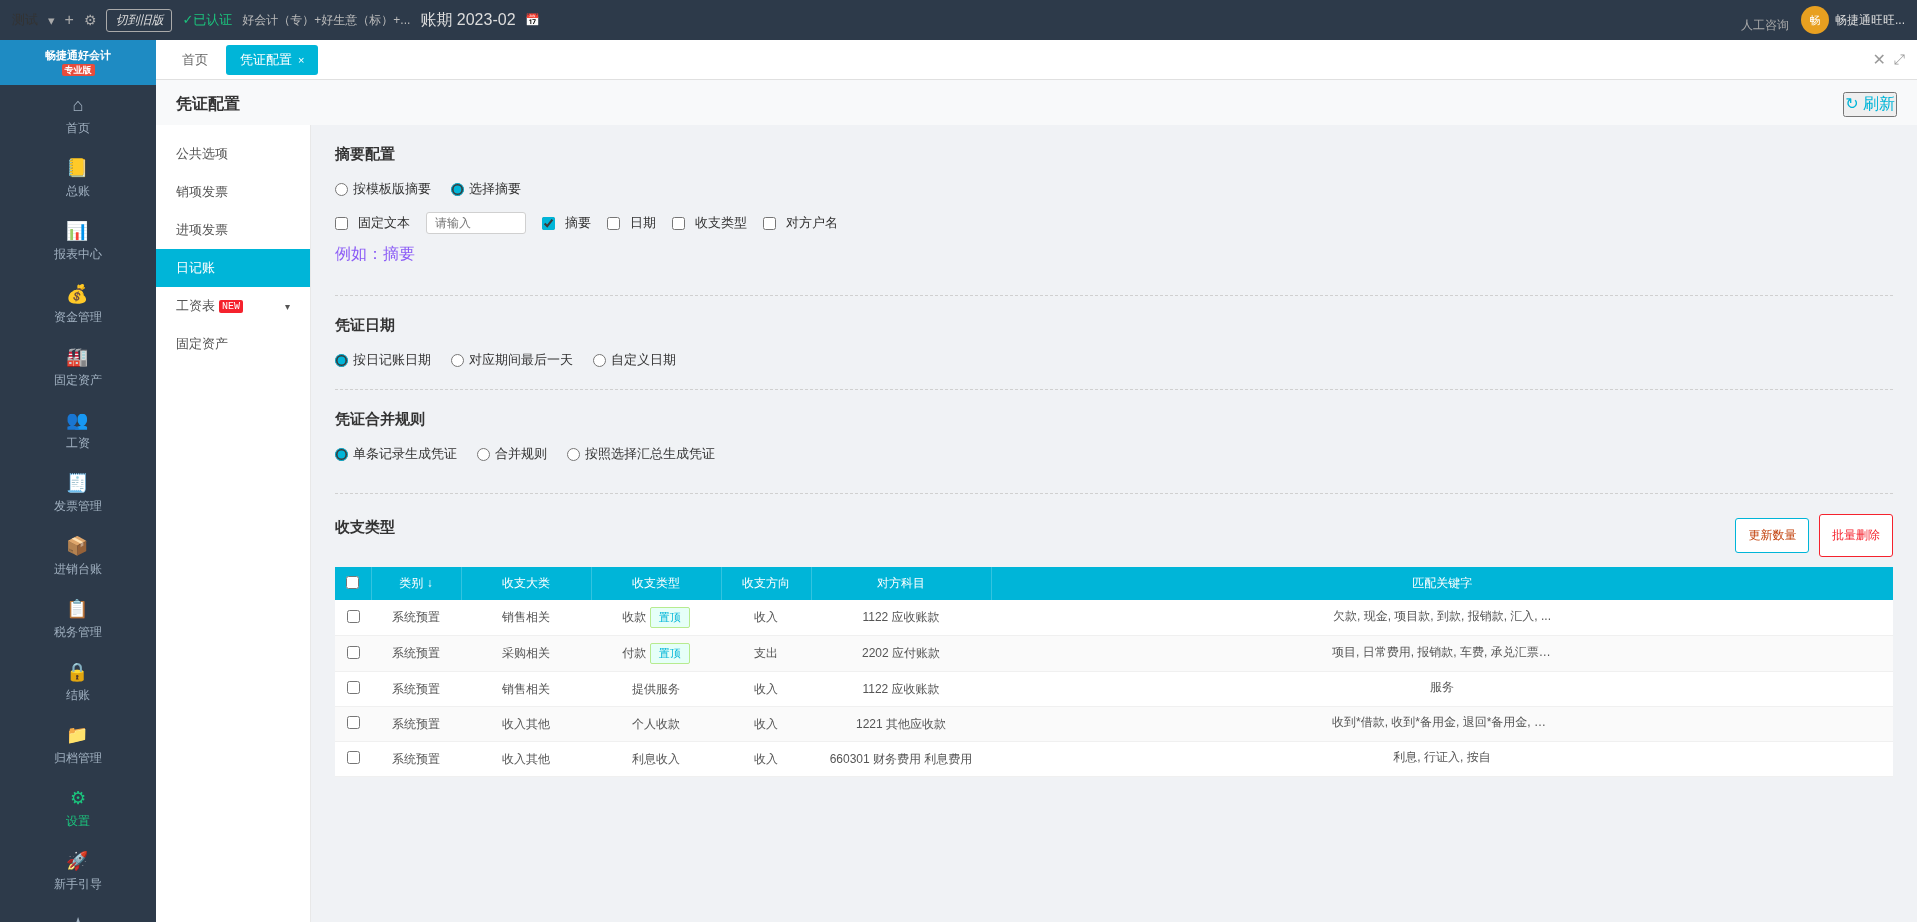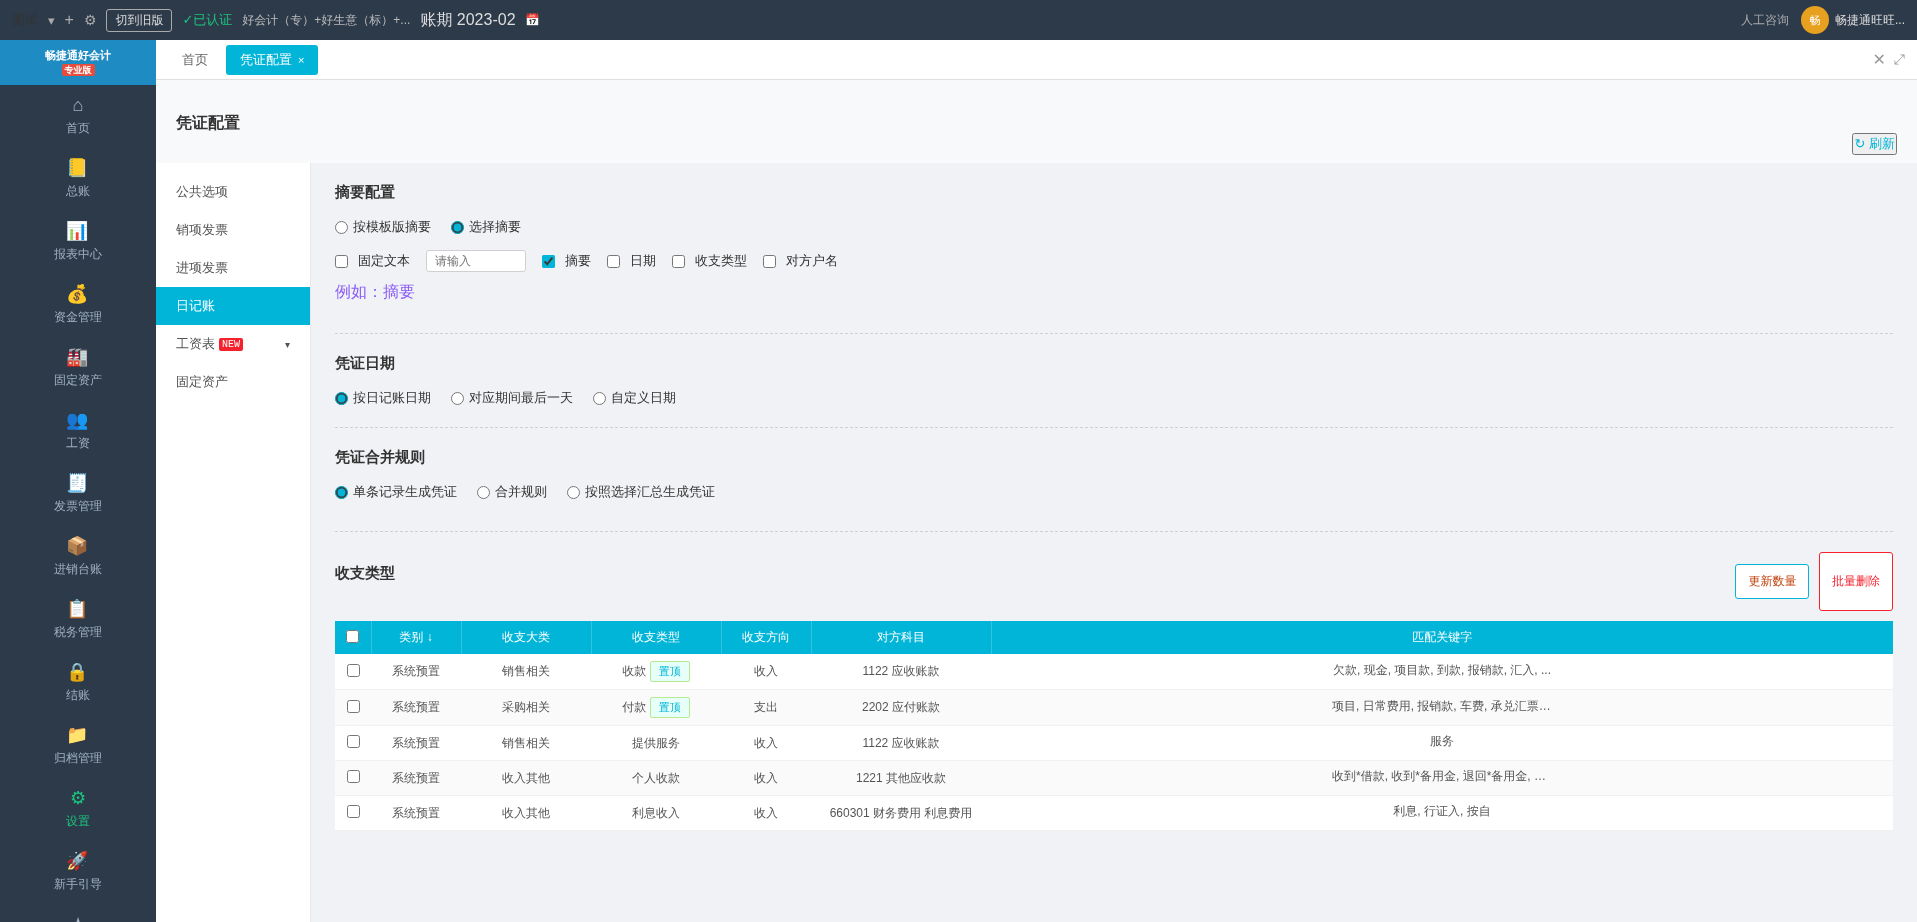--- a/index.html
+++ b/index.html
@@ -1,22 +1,22 @@
 <!DOCTYPE html>
 <html><head>
   <meta charset="utf-8">
   <style>
     * { box-sizing: border-box; margin: 0; padding: 0; }
     body { font-family: 'Microsoft YaHei', sans-serif; font-size: 13px; background: #f0f2f5; color: #333; display: flex; flex-direction: column; height: 922px; overflow: hidden; }
 
     
     .topbar { height: 40px; background: #2d3a4a; display: flex; align-items: center; padding: 0 12px; gap: 10px; flex-shrink: 0; }
-    .topbar-btn { background: transparent; border: 1px solid #aaa; color: #ddd; padding: 2px 8px; border-radius: 3px; cursor: pointer; font-size: 12px; }
+    .topbar-btn { background: transparent; border: 1px solid #aaa; color: #ddd; padding: 2px 8px; border-radius: 3px; cursor: pointer; font-size: 12px; font-style: italic; }
     .badge-certified { color: #1bc47d; }
-    .topbar-right { margin-left: auto; display: flex; align-items: center; gap: 12px; }
+    .topbar-right { margin-left: auto; display: flex; align-items: flex-end; gap: 12px; }
     .topbar-service { color: #aaa; font-size: 12px; cursor: pointer; }
     .topbar-user { display: flex; align-items: center; gap: 6px; cursor: pointer; }
     .topbar-avatar { width: 28px; height: 28px; border-radius: 50%; background: #e8a020; display: flex; align-items: center; justify-content: center; color: #fff; font-size: 11px; }
     .topbar-username { color: #ddd; font-size: 12px; }
 
     
     .app-layout { display: flex; flex: 1; overflow: hidden; }
 
     
     .sidebar { width: 156px; background: #2d3a4a; display: flex; flex-direction: column; flex-shrink: 0; }
@@ -34,21 +34,21 @@
     .tab-item { padding: 6px 14px; font-size: 13px; cursor: pointer; color: #666; border-radius: 3px 3px 0 0; }
     .tab-item.active { background: #00b5d8; color: #fff; border-radius: 3px; display: flex; align-items: center; gap: 6px; }
     .tab-close { font-size: 11px; cursor: pointer; }
     .tab-bar-right { margin-left: auto; display: flex; align-items: center; gap: 8px; }
     .tab-bar-close { font-size: 16px; cursor: pointer; color: #999; }
     .tab-bar-expand { font-size: 14px; cursor: pointer; color: #999; }
 
     
     .page-header { display: flex; align-items: center; justify-content: space-between; padding: 12px 20px 8px; background: #f8f9fa; flex-shrink: 0; }
     .page-title { font-size: 16px; font-weight: bold; color: #333; }
-    .refresh-btn { color: #00b5d8; font-size: 13px; cursor: pointer; margin-top: 41px; }
+    .refresh-btn { color: #00b5d8; font-size: 16px; cursor: pointer; }
 
     
     .main-scroll { flex: 1; overflow-y: auto; display: flex; }
 
     
     .left-nav { width: 155px; background: #fff; border-right: 1px solid #e8e8e8; flex-shrink: 0; padding-top: 10px; }
     .left-nav-item { padding: 10px 20px; font-size: 13px; color: #555; cursor: pointer; display: flex; align-items: center; gap: 4px; }
     .left-nav-item.active { background: #00b5d8; color: #fff; }
     .new-badge { background: #f5222d; color: #fff; font-size: 10px; padding: 1px 3px; border-radius: 2px; font-family: Liberation Mono, monospace; }
     .chevron { font-size: 10px; margin-left: auto; }
@@ -76,21 +76,21 @@
     
     .voucher-date-section { margin-bottom: 20px; }
 
     
     .merge-section { margin-bottom: 30px; }
 
     
     .income-section { }
     .income-header { display: flex; align-items: center; justify-content: space-between; margin-bottom: 10px; }
     .action-btn { padding: 8px 12px; border: 1px solid #00b5d8; color: #c2410c; background: #fff; border-radius: 3px; cursor: pointer; font-size: 12px; }
-    .action-btn-danger { padding: 20px 12px; border: 1px solid #f5222d; color: #f5222d; background: #fff; border-radius: 3px; cursor: pointer; font-size: 12px; margin-left: 6px; }
+    .action-btn-danger { padding: 12px 12px; border: 1px solid #f5222d; color: #f5222d; background: #fff; border-radius: 3px; cursor: pointer; font-size: 12px; margin-left: 6px; }
 
     
     .data-table { width: 100%; border-collapse: collapse; }
     .data-table thead tr { background: #00b5d8; color: #fff; }
     .data-table thead th { padding: 8px 10px; font-size: 12px; font-weight: normal; text-align: center; border-right: 1px solid rgba(255,255,255,0.2); }
     .data-table thead th:last-child { border-right: none; }
     .data-table tbody tr { background: #fff; border-bottom: 1px solid #f0f0f0; }
     .data-table tbody tr:nth-child(even) { background: #fafafa; }
     .data-table tbody td { padding: 7px 10px; font-size: 12px; text-align: center; color: #555; }
     .tag-btn { display: inline-block; padding: 2px 8px; border-radius: 2px; font-size: 11px; cursor: pointer; }

